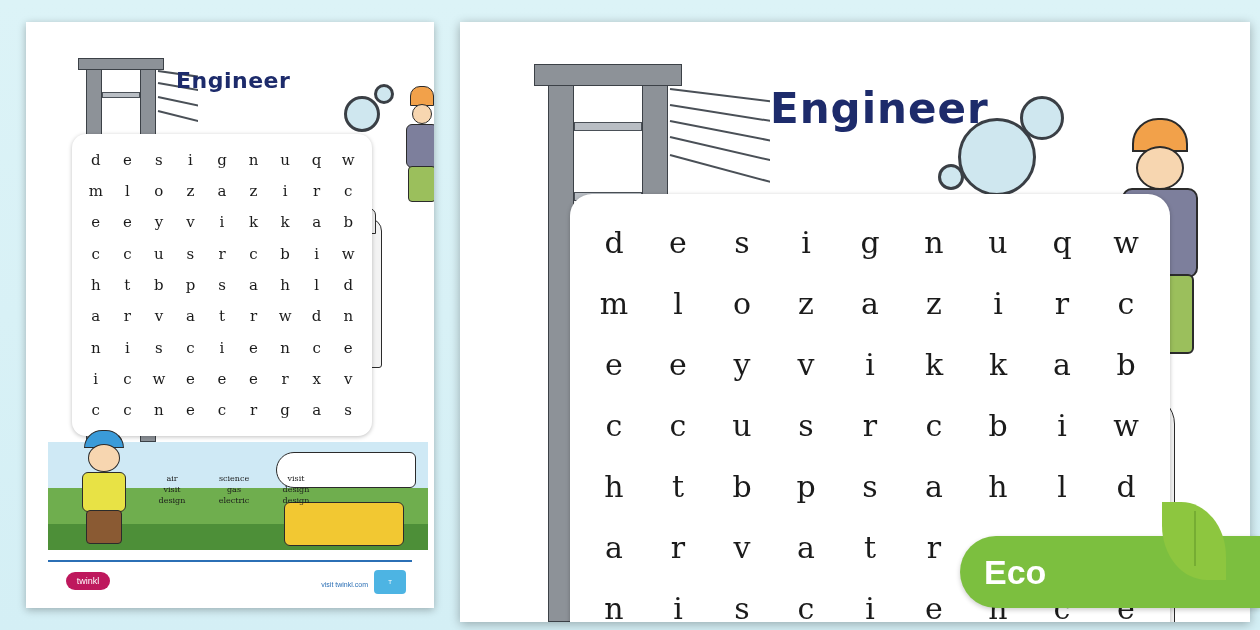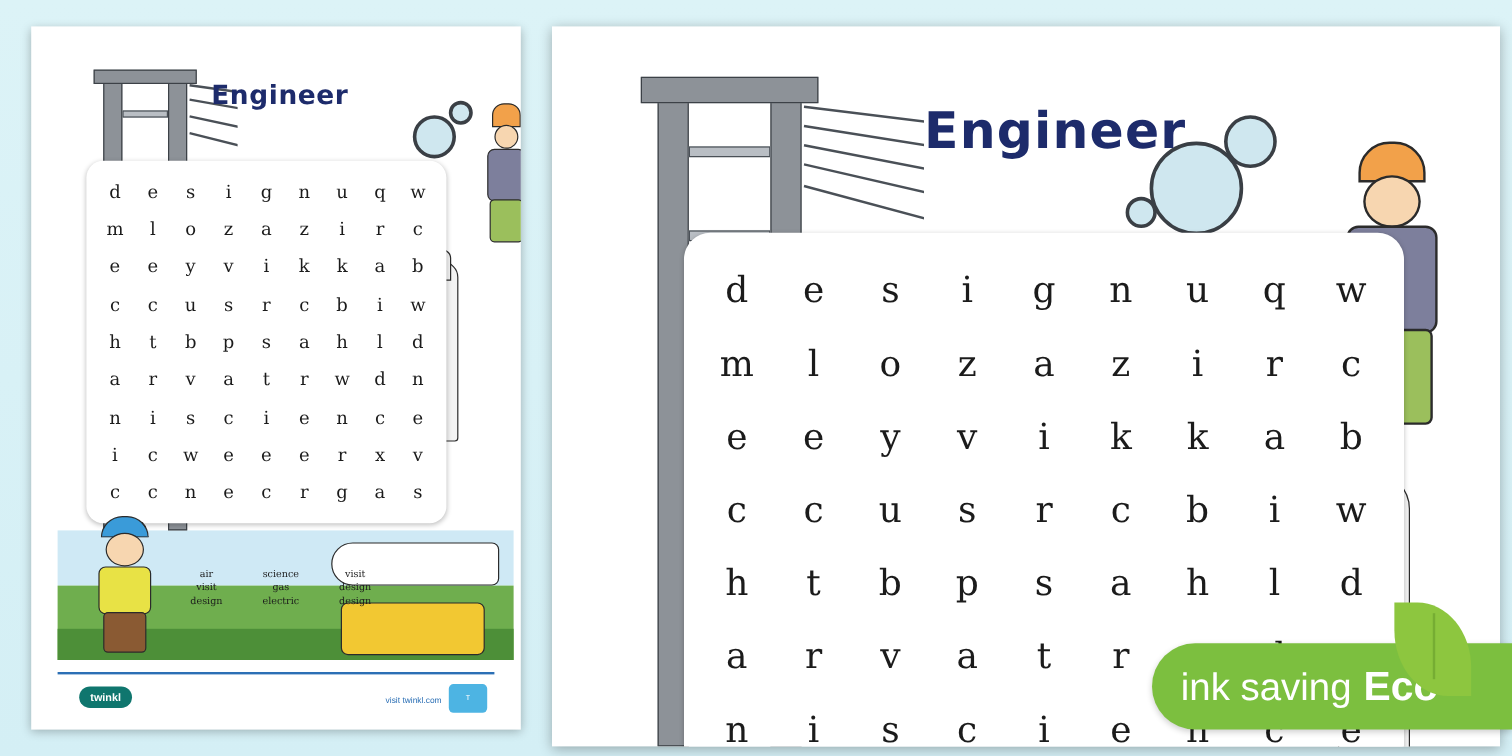--- a/index.html
+++ b/index.html
@@ -117,24 +117,24 @@
     position: absolute;
     left: 22px; right: 22px; bottom: 46px;
     height: 2px;
     background: #2b6fb5;
   }
   .twinkl-logo {
     position: absolute;
     left: 40px; bottom: 18px;
     width: 44px; height: 18px;
     border-radius: 9px;
-    background: #0f766e;
+    background: #be185d;
     color: #fff;
     font-size: 9px;
-    font-weight: bold;
+    font-weight: normal;
     display: flex; align-items: center; justify-content: center;
   }
   .footer-url {
     position: absolute;
     right: 66px; bottom: 20px;
     font-size: 7px;
     color: #2b6fb5;
   }
   .footer-badge {
     position: absolute;
@@ -515,18 +515,17 @@
             <div class="cell">e</div>
             <div class="cell">n</div>
             <div class="cell">c</div>
             <div class="cell">e</div>
           </div>
       </div>
     </div>
   </div>
 
   <div id="eco-badge">
-    <span class="eco-text">ink saving</span>
     <span class="eco-word">Eco</span>
   </div>
   <div class="leaf"></div>
 
 </div>
 
 </body></html>

